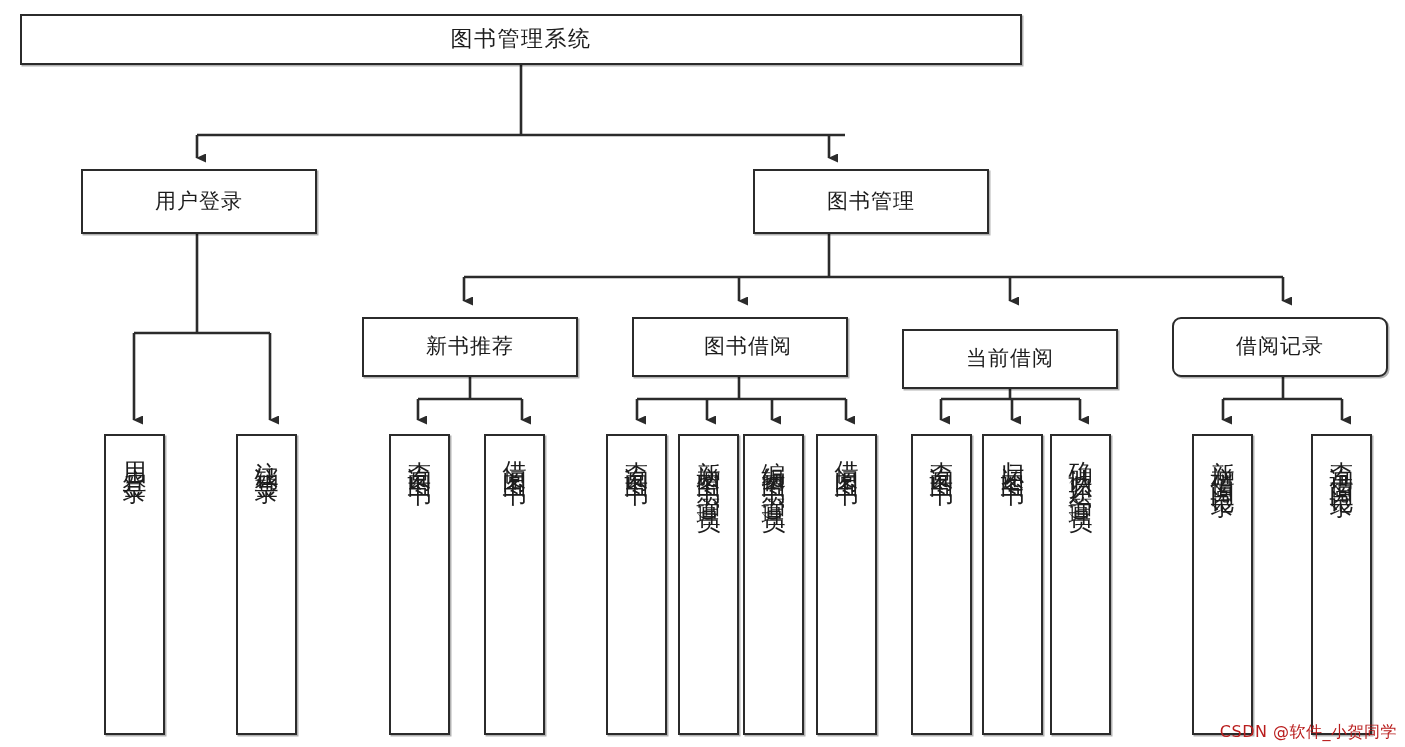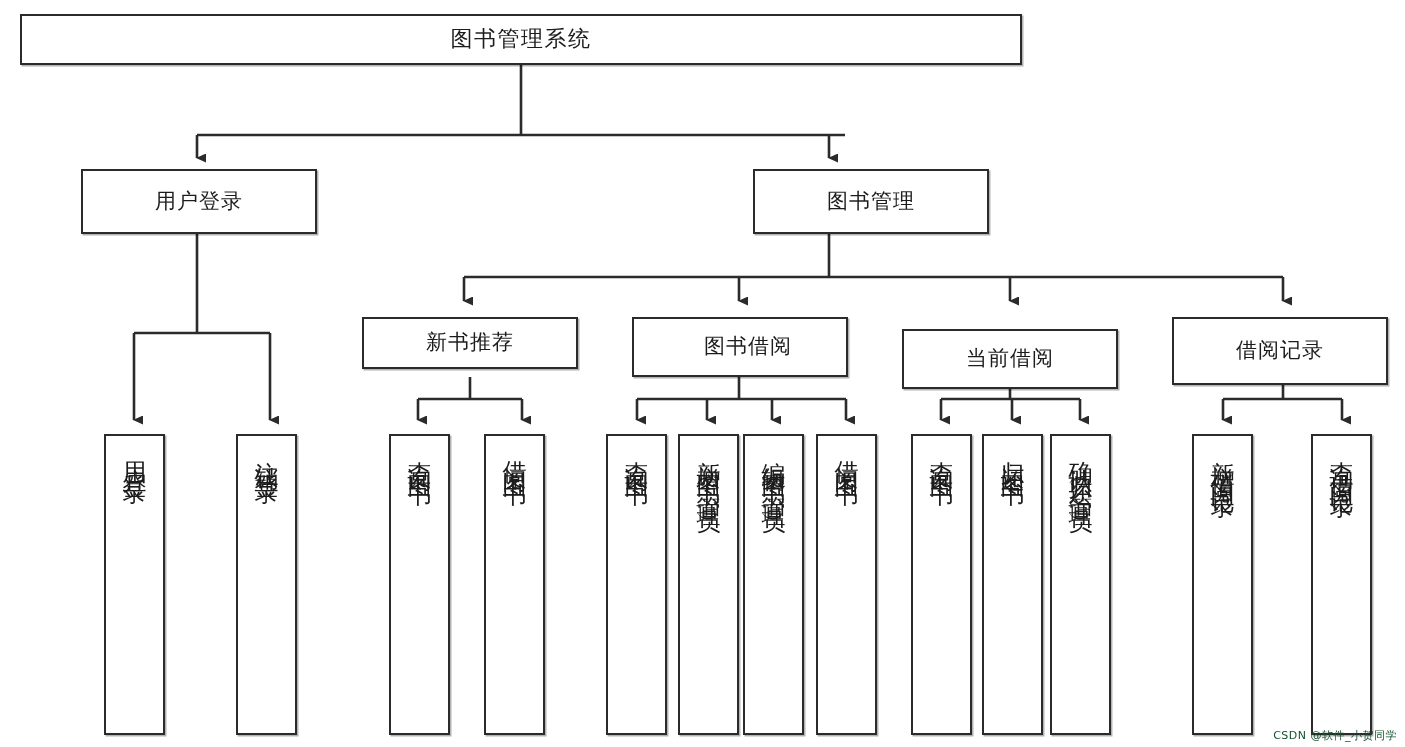--- a/index.html
+++ b/index.html
@@ -54,22 +54,22 @@
     writing-mode:vertical-rl;
     text-orientation:upright;
     font-size:24px;
     line-height:1.0;
     letter-spacing:7px;
   }
   .watermark{
     position:absolute;
     right:8px;
     bottom:4px;
-    font-size:11px;
-    color:#14532d;
+    font-size:16px;
+    color:#b91c1c;
     letter-spacing:0.5px;
     white-space:nowrap;
     user-select:none;
   }
 </style>
 </head>
 <body>
 
 <div id="canvas">
 
@@ -127,30 +127,30 @@
     <span class="lbl">图书管理系统</span>
   </div>
 
   <div class="node h" style="left:81px;top:169px;width:236px;height:65px;">
     <span class="lbl">用户登录</span>
   </div>
   <div class="node h" style="left:753px;top:169px;width:236px;height:65px;">
     <span class="lbl">图书管理</span>
   </div>
 
-  <div class="node h" style="left:362px;top:317px;width:216px;height:52px;">
+  <div class="node h" style="left:362px;top:317px;width:216px;height:60px;">
     <span class="lbl">新书推荐</span>
   </div>
   <div class="node h" style="left:632px;top:317px;width:216px;height:60px;padding-left:16px;">
     <span class="lbl">图书借阅</span>
   </div>
   <div class="node h" style="left:902px;top:329px;width:216px;height:60px;">
     <span class="lbl">当前借阅</span>
   </div>
-  <div class="node h" style="left:1172px;top:317px;width:216px;height:68px;">
+  <div class="node h" style="left:1172px;top:317px;width:216px;height:60px;border-radius:9px;">
     <span class="lbl">借阅记录</span>
   </div>
 
   <div class="node v" style="left:104px;top:434px;width:61px;height:301px;">
     <span class="lbl">用户登录</span>
   </div>
   <div class="node v" style="left:236px;top:434px;width:61px;height:301px;">
     <span class="lbl">注销登录</span>
   </div>
 

